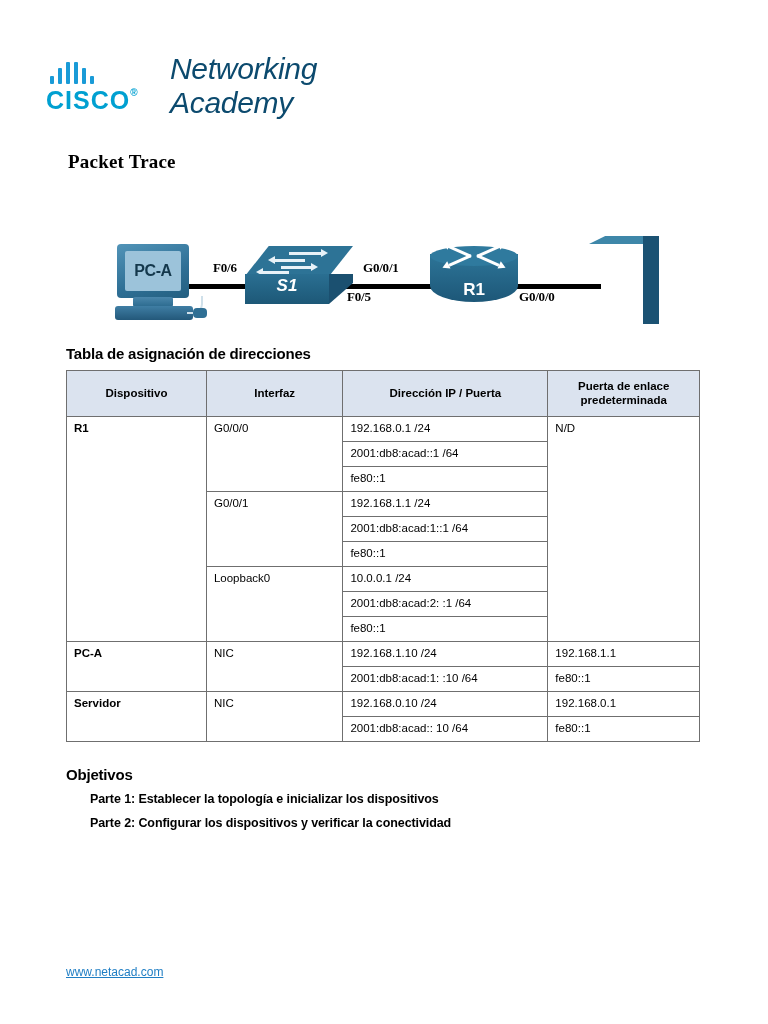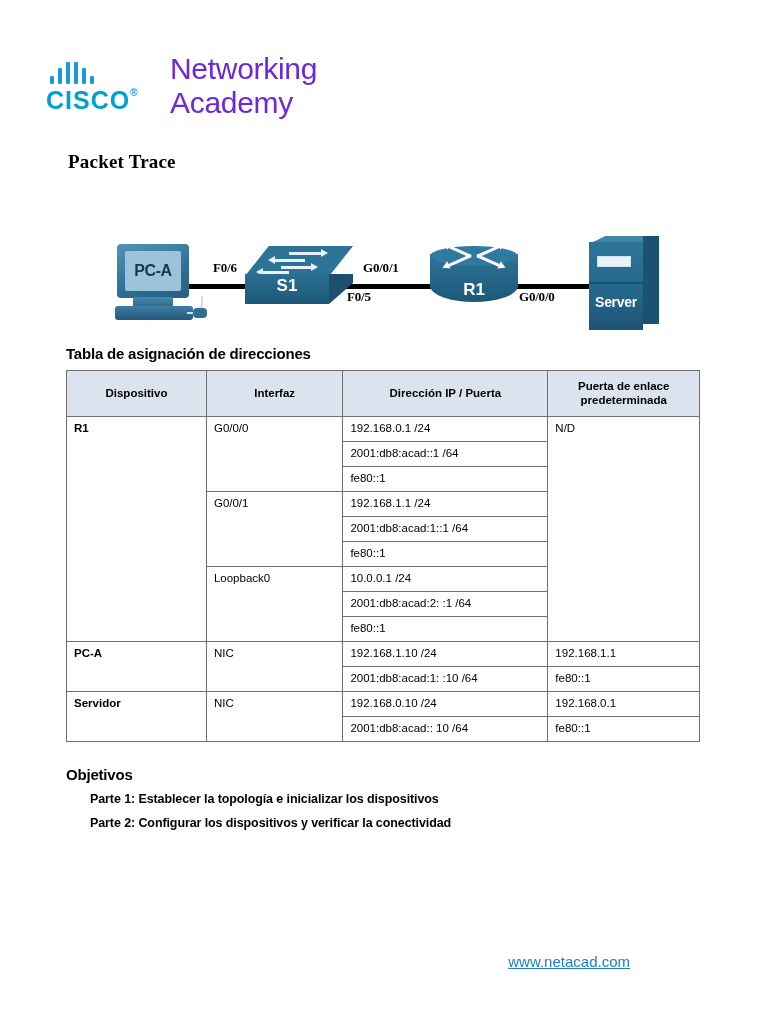--- a/index.html
+++ b/index.html
@@ -27,21 +27,21 @@
   .logo-bars i.b4 { height: 22px; }
   .logo-bars i.b5 { height: 16px; }
   .logo-bars i.b6 { height: 8px; }
   .logo-cisco {
     font-size: 25px; font-weight: bold; color: #00a0d1;
     letter-spacing: 1px; line-height: 1; margin-top: 4px;
   }
   .logo-cisco sup { font-size: 10px; vertical-align: top; }
   .logo-text {
     margin-left: 16px; font-size: 30px; line-height: 1.12;
-    color: #6d28d9; font-weight: 400; letter-spacing: -0.3px;
+    color: #0c4a6e; font-weight: 400; letter-spacing: -0.3px; font-style: italic;
   }
 
   
   .doc-title {
     position: absolute; left: 68px; top: 151px;
     font-family: "Liberation Serif", serif;
     font-size: 19px; font-weight: bold; letter-spacing: 0.2px; text-align: center;
   }
 
   
@@ -79,21 +79,21 @@
     position: absolute; left: 84px; top: 64px; width: 14px; height: 10px;
     background: #2f6f94; border-radius: 4px;
   }
   .pc-cord {
     position: absolute; left: 78px; top: 52px; width: 14px; height: 16px;
     border-right: 2px solid #cfe0ea; border-bottom: 2px solid #cfe0ea;
     border-bottom-right-radius: 10px;
   }
 
   
-  .switch { position: absolute; left: 150px; top: 24px; width: 108px; height: 66px; }
+  .switch { position: absolute; left: 150px; top: 24px; width: 108px; height: 66px; font-style: italic; }
   .sw-top {
     position: absolute; left: 0; top: 0; width: 108px; height: 30px;
     background: #2d7396;
     clip-path: polygon(22% 0%, 100% 0%, 78% 100%, 0% 100%);
   }
   .sw-front {
     position: absolute; left: 0; top: 28px; width: 84px; height: 30px;
     background: linear-gradient(180deg, #2a6f92 0%, #1d5877 100%);
   }
   .sw-side {
@@ -199,22 +199,22 @@
   }
 
   
   .footer { position: absolute; left: 66px; top: 950px; width: 634px; }
   .footer-row { display: flex; justify-content: space-between; align-items: baseline; }
   .footer-left { font-size: 9.5px; color: #1a1a1a; }
   .footer-left .yr { font-family: "Liberation Serif", serif; }
   .footer-right { font-size: 9.5px; color: #1a1a1a; }
   .footer-right b { font-weight: bold; }
   .footer-link {
-    text-align: right; margin-top: 3px; margin-right: 70px;
-    font-size: 15px; color: #1f7ec4; text-decoration: underline;
+    text-align: left; margin-top: 15px; margin-right: 70px;
+    font-size: 12px; color: #1f7ec4; text-decoration: underline;
   }
 </style>
 </head>
 <body>
 
 <div class="logo">
   <div class="logo-mark">
     <div class="logo-bars">
       <i class="b1"></i>
         <i class="b2"></i>
@@ -272,25 +272,20 @@
       <div class="rt-arrow a-sw" style="left:18px; top:13px; width:24px; transform:rotate(-24deg);"></div>
       <div class="rt-arrow a-sw" style="left:18px; top:4px; width:24px; transform:rotate(24deg);"></div>
       <div class="rt-arrow a-ne" style="left:46px; top:13px; width:24px; transform:rotate(24deg);"></div>
     </div>
     <div class="rt-label">R1</div>
   </div>
 
   <div class="server">
     <div class="srv-top"></div>
     <div class="srv-side"></div>
-    <div class="srv-front">
-      <div class="srv-slot"></div>
-      <div class="srv-divider"></div>
-      <div class="srv-label">Server</div>
-    </div>
   </div>
 
   <div class="iface-label" style="left:118px; top:38px;">F0/6</div>
   <div class="iface-label" style="left:252px; top:67px;">F0/5</div>
   <div class="iface-label" style="left:268px; top:38px;">G0/0/1</div>
   <div class="iface-label" style="left:424px; top:67px;">G0/0/0</div>
 </div>
 
 <div class="section-heading" id="tbl-heading">Tabla de asignación de direcciones</div>
 

